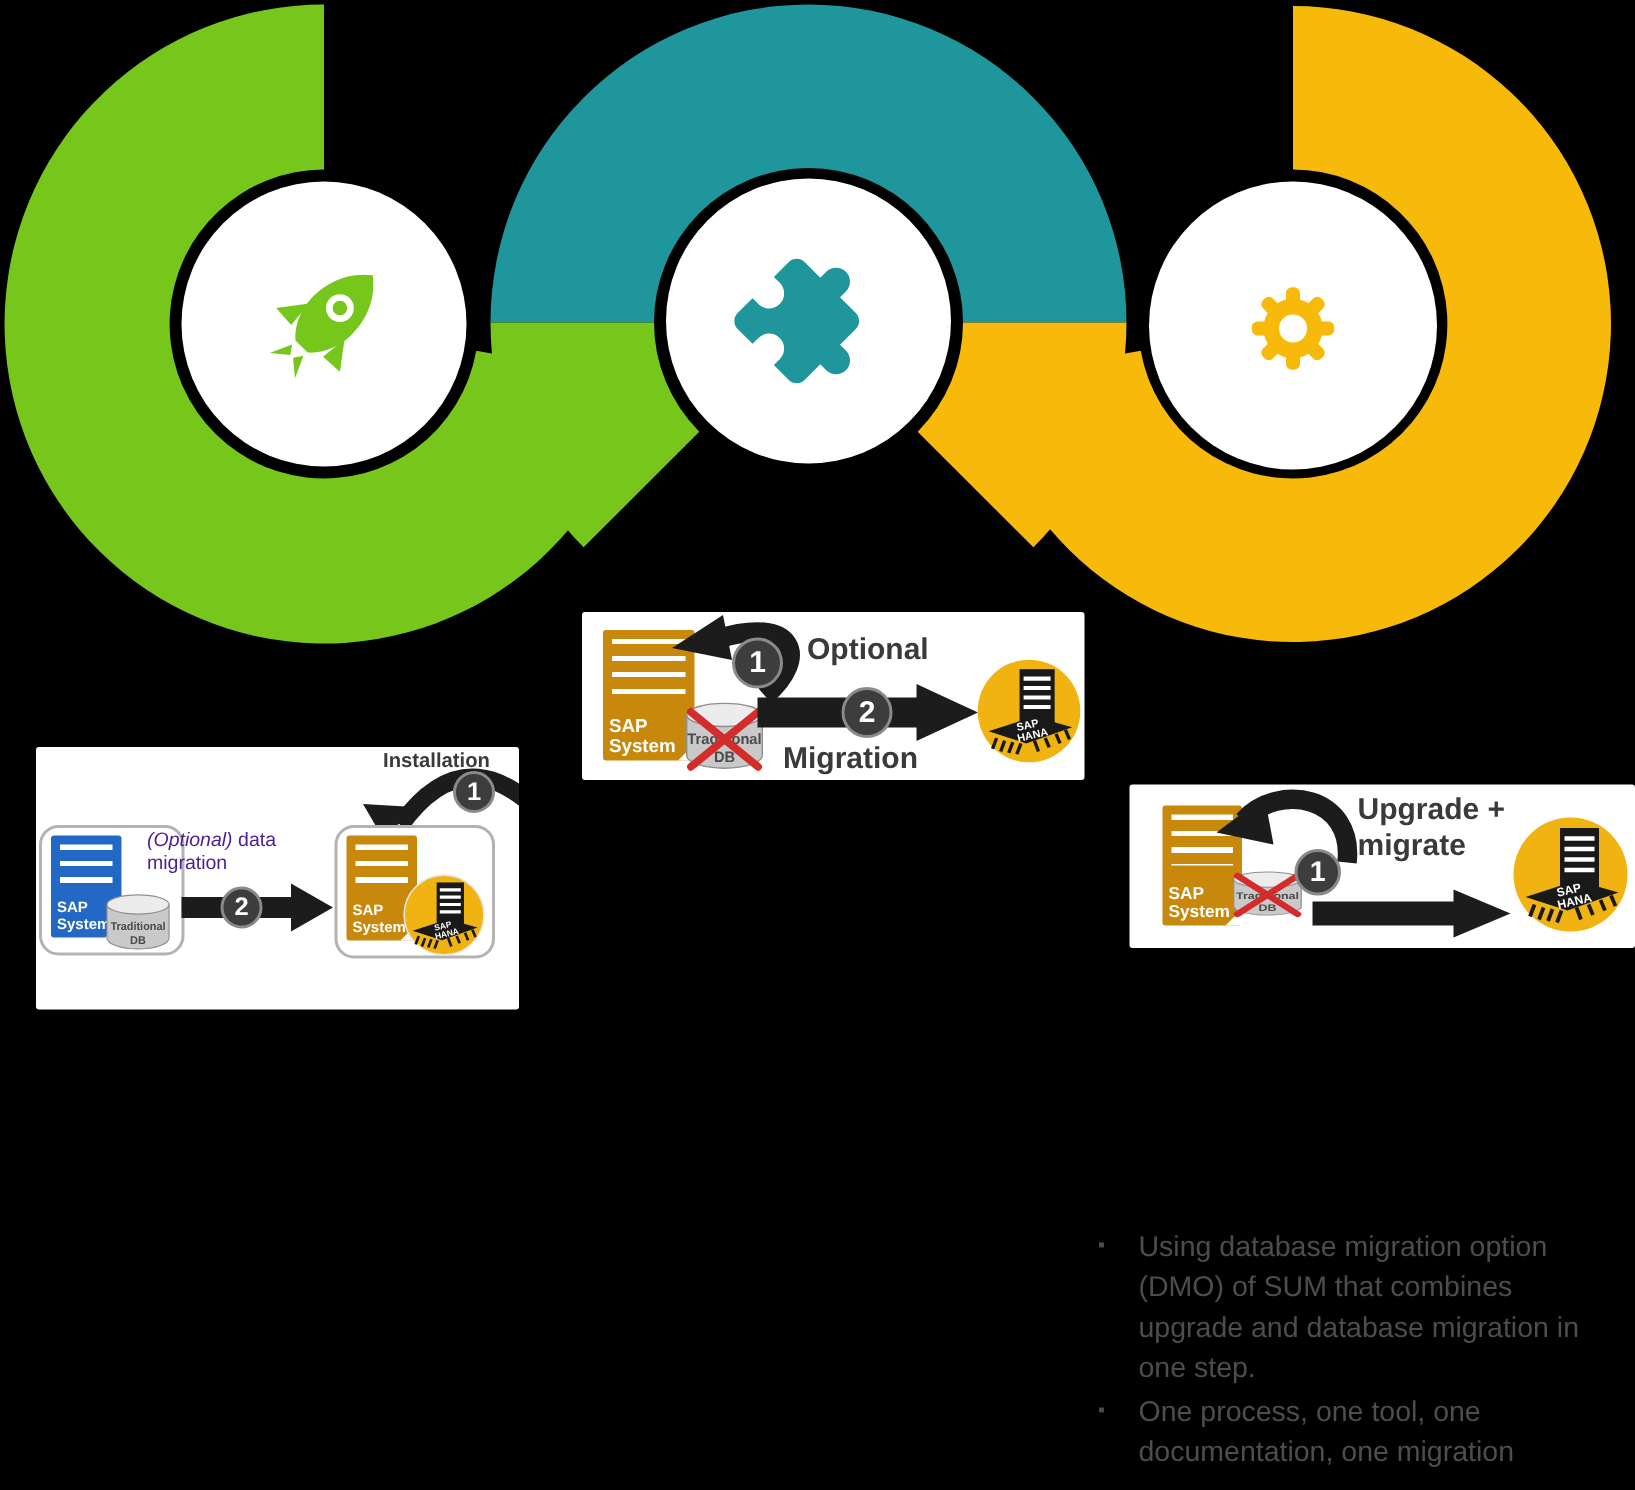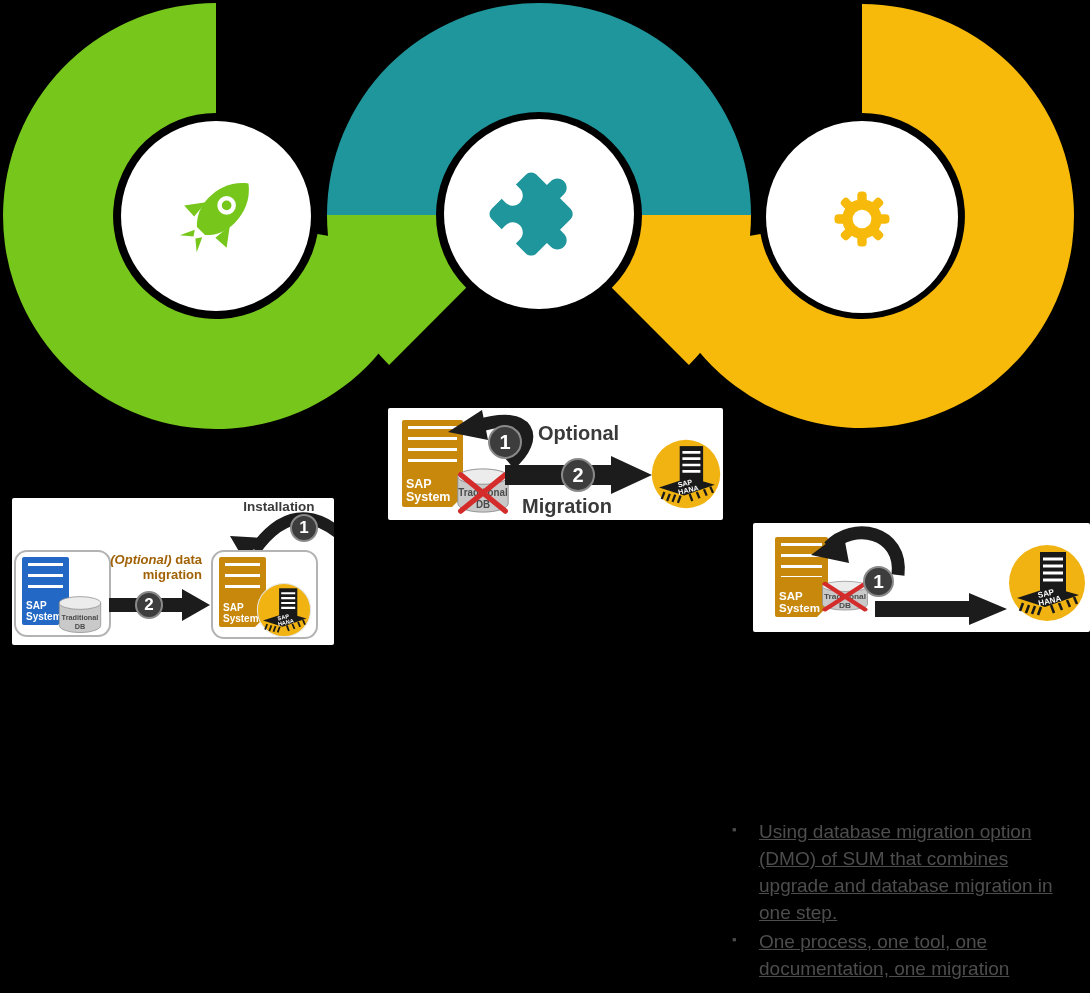--- a/index.html
+++ b/index.html
@@ -13,27 +13,27 @@
          box-sizing:border-box;}
   .obox{position:absolute;border:2px solid #b3b3b3;border-radius:13px;background:#fff;}
   .server{position:absolute;border-radius:2px;}
   .server.blue{background:#2268C4;}
   .server.orange{background:#C8880B;}
   .stripes{position:absolute;left:6px;right:6px;top:6px;height:42%;
            background:repeating-linear-gradient(to bottom,#ffffff 0 3.5px,rgba(0,0,0,0) 3.5px 11px);}
   .slabel{position:absolute;left:4px;bottom:3px;color:#fff;font-weight:bold;line-height:1.05;}
   .fold{position:absolute;right:0;bottom:0;width:0;height:0;
         border-left:11px solid transparent;border-bottom:11px solid #fff;}
-  .lbl{position:absolute;font-weight:bold;color:#a16207;text-align:right;line-height:1.18;}
+  .lbl{position:absolute;font-weight:normal;color:#4c1d95;text-align:left;line-height:1.18;}
   .it{font-style:italic;}
   .dtext{position:absolute;font-weight:bold;color:#3a3a3a;line-height:1.22;}
   .notes{position:absolute;color:#4d4d4d;}
   .nrow{display:flex;gap:15px;margin-bottom:2px;}
   .nbul{font-size:13px;padding-top:4px;flex:0 0 12px;}
-  .ntext{font-size:19px;line-height:27px;text-decoration:underline;}
+  .ntext{font-size:19px;line-height:27px;}
   svg text{font-family:"Liberation Sans",sans-serif;}
 </style>
 </head>
 <body>
 
 <div class="stage">
 
   <svg class="abs" style="left:0;top:0" width="1090" height="993" viewBox="0 0 1090 993">
 
     <path d="M425.8 253 A213 213 0 1 1 216 3 L216 113 A103 103 0 1 0 317.5 233.9 Z" fill="#76C61C"></path>
@@ -73,21 +73,21 @@
     <g fill="#F7BA0A">
       <rect x="10.3" y="2" width="3.4" height="20" rx="1.4"></rect>
       <rect x="10.3" y="2" width="3.4" height="20" rx="1.4" transform="rotate(45 12 12)"></rect>
       <rect x="10.3" y="2" width="3.4" height="20" rx="1.4" transform="rotate(90 12 12)"></rect>
       <rect x="10.3" y="2" width="3.4" height="20" rx="1.4" transform="rotate(135 12 12)"></rect>
       <circle cx="12" cy="12" r="7.2"></circle>
     </g>
     <circle cx="12" cy="12" r="3.4" fill="#ffffff"></circle>
   </svg>
 
-  <div class="panel" style="left:12px;top:498px;width:322px;height:147px">
+  <div class="panel" style="left:24px;top:498px;width:322px;height:175px">
     <div class="ptitle" style="left:214px;top:1px;width:106px;font-size:13.5px;text-align:center">Installation</div>
     <svg class="abs" style="left:0;top:0" width="322" height="147" viewBox="0 0 322 147">
       <path d="M243 52 Q 292 -16 352 62" fill="none" stroke="#1c1c1c" stroke-width="12"></path>
       <polygon points="218,38 252,40 232,62" fill="#1c1c1c"></polygon>
     </svg>
     <div class="badge" style="left:278px;top:16px;width:28px;height:28px;font-size:17px">1</div>
 
     <div class="obox" style="left:2px;top:52px;width:93px;height:83px"></div>
     <div class="obox" style="left:199px;top:52px;width:103px;height:85px"></div>
 
@@ -236,20 +236,24 @@
         <line x1="6" y1="6" x2="54" y2="46"></line>
           <line x1="54" y1="6" x2="6" y2="46"></line>
       </g>
     </svg>
 
     <svg class="abs" style="left:0;top:0" width="337" height="109" viewBox="0 0 337 109">
       <path d="M 145 52 C 150 8 100 -2 76 24" fill="none" stroke="#1c1c1c" stroke-width="13"></path>
       <polygon points="58,32 90,8 96,40" fill="#1c1c1c"></polygon>
     </svg>
     <div class="badge" style="left:110px;top:43px;width:31px;height:31px;font-size:19px">1</div>
+    <div class="dtext" style="left:152px;top:5px;font-size:20px">
+      <div>Upgrade +</div>
+      <div>migrate</div>
+    </div>
 
     <svg class="abs" style="left:0;top:0" width="337" height="109" viewBox="0 0 337 109">
       <polygon points="122,78 216,78 216,70 254,86 216,102 216,94 122,94" fill="#1c1c1c"></polygon>
     </svg>
 
     <svg class="abs" style="left:254px;top:20px" width="80" height="80" viewBox="0 0 80 80">
       <circle cx="40" cy="40" r="38" fill="#F0B312"></circle>
       <rect x="33" y="9" width="26" height="40" fill="#191919"></rect>
       <g stroke="#ffffff" stroke-width="3">
         <line x1="36" y1="16" x2="56" y2="16"></line>

